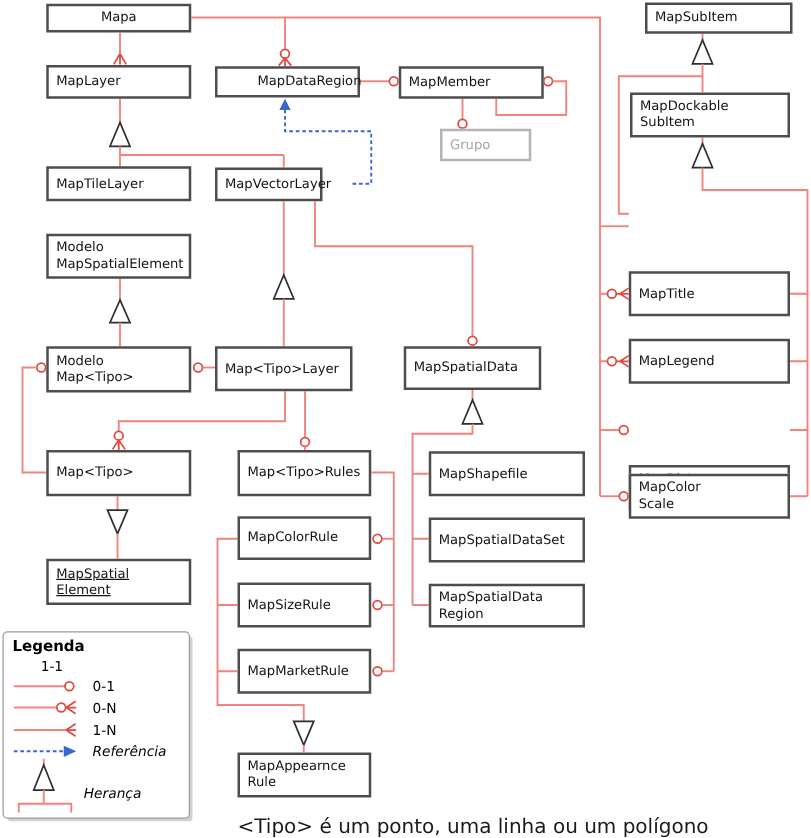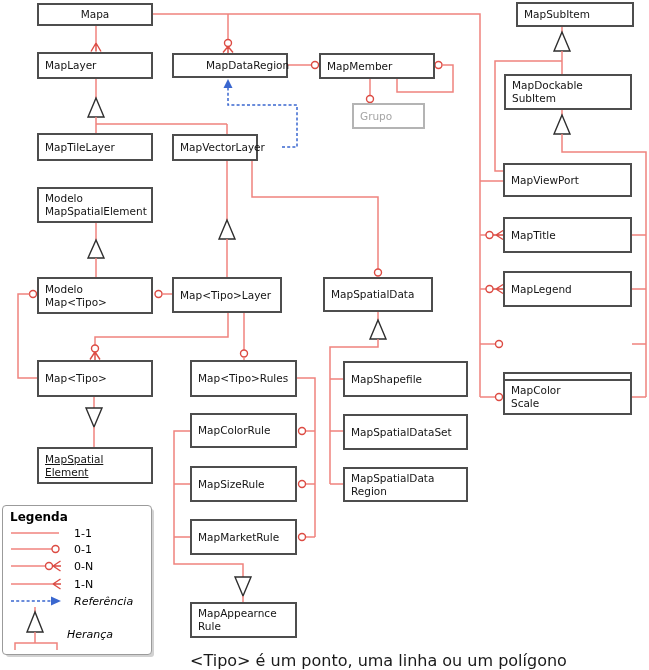--- a/index.html
+++ b/index.html
@@ -176,31 +176,30 @@
   <div class="node" style="left:190px;top:360px;width:107px;height:37px;"><span>Map&lt;Tipo&gt;Rules</span></div>
   <div class="node" style="left:190px;top:466px;width:107px;height:36px;"><span>MapSizeRule</span></div>
   <div class="node" style="left:190px;top:413px;width:107px;height:35px;"><span>MapColorRule</span></div>
   <div class="node" style="left:190px;top:519px;width:107px;height:36px;"><span>MapMarketRule</span></div>
   <div class="node" style="left:190px;top:602px;width:107px;height:36px;"><span>MapAppearnce
 Rule</span></div>
   <div class="node" style="left:343px;top:361px;width:125px;height:36px;"><span>MapShapefile</span></div>
   <div class="node" style="left:343px;top:414px;width:125px;height:36px;"><span>MapSpatialDataSet</span></div>
   <div class="node" style="left:343px;top:467px;width:125px;height:35px;"><span>MapSpatialData
 Region</span></div>
-  <div class="node" style="left:503px;top:163px;width:129px;height:34px;"><span>MapViewPort</span></div>
   <div class="node" style="left:503px;top:217px;width:129px;height:36px;"><span>MapTitle</span></div>
   <div class="node" style="left:503px;top:271px;width:129px;height:36px;"><span>MapLegend</span></div>
   <div class="node" style="left:503px;top:326px;width:129px;height:36px;margin-top:46px;"><span>MapDistance
 Scale</span></div>
   <div class="node" style="left:503px;top:379px;width:129px;height:36px;"><span>MapColor
 Scale</span></div>
 
   <div class="legend">
     <div class="legend-title">Legenda</div>
-    <div class="lrow" style="top:20px;">
+    <div class="lrow" style="top:20px;flex-direction:column;">
       <svg width="56" height="14">
           <path class="assoc" d="M2,7 H50"></path>
         </svg>
       <span>1-1</span>
     </div>
     <div class="lrow" style="top:36px;">
       <svg width="56" height="14">
           <path class="assoc" d="M2,7 H43"></path>
           <circle class="mk" cx="46.5" cy="7" r="3.5"></circle>
         </svg>

